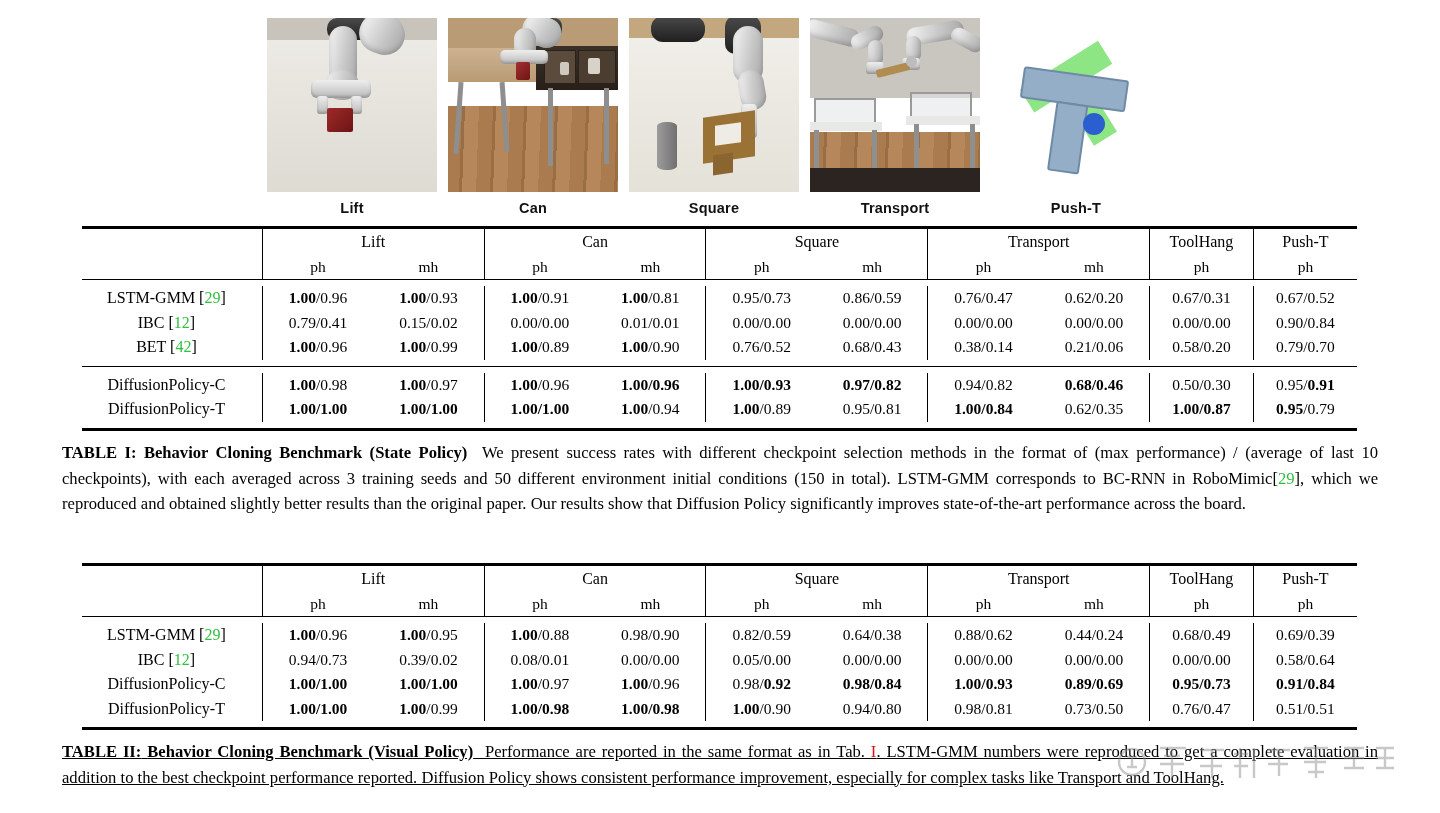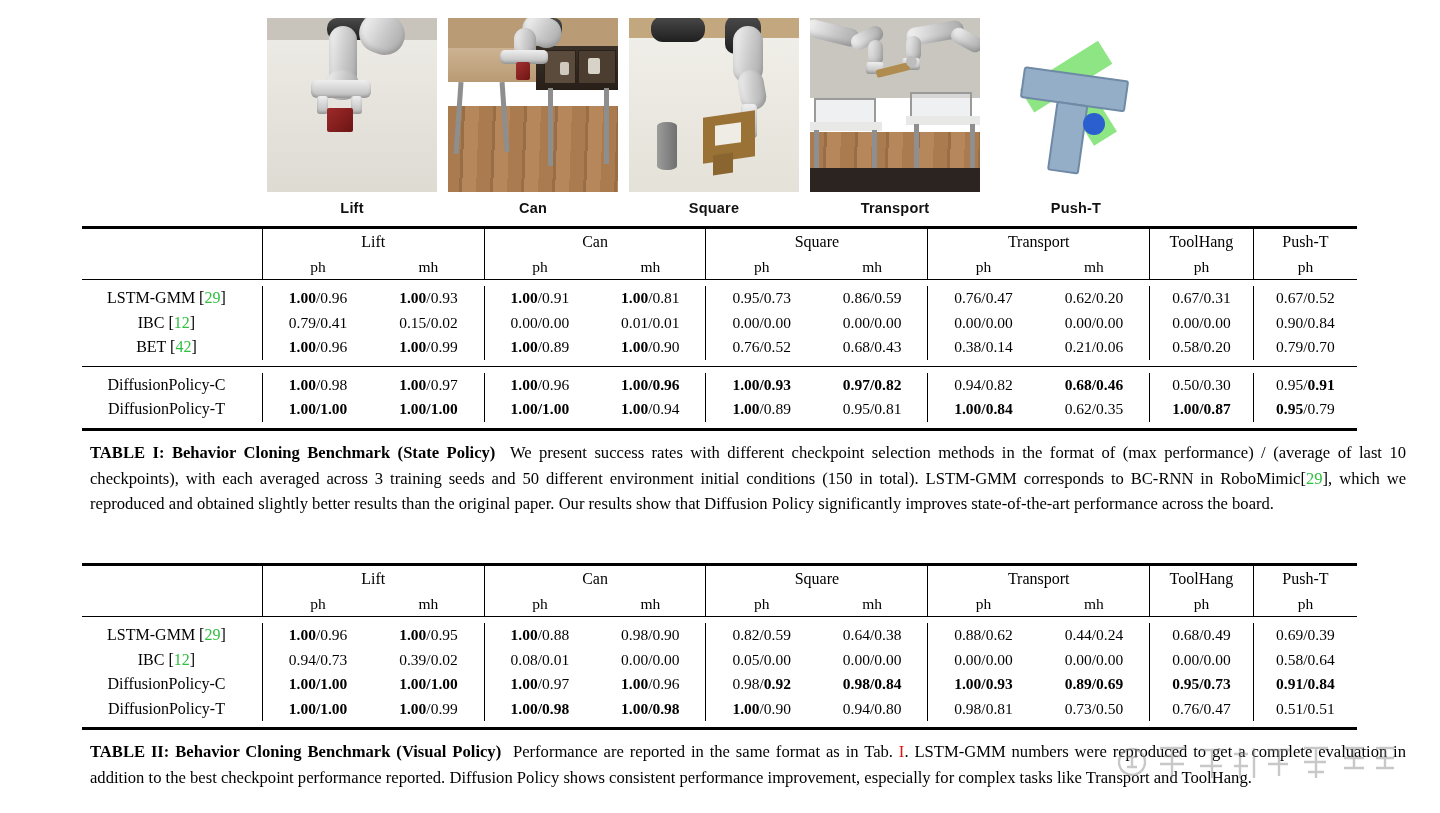--- a/index.html
+++ b/index.html
@@ -126,24 +126,23 @@
   .caption {
     position: absolute;
     left: 62px;
     width: 1316px;
     font-family: "Liberation Serif", serif;
     font-size: 16.6px;
     line-height: 25.6px;
     text-align: justify;
     text-justify: inter-word;
     color: #000;
-    margin-left: 28px;
   }
   #caption1 { top: 440px; }
-  #caption2 { top: 739px; }
+  #caption2 { top: 739px; text-decoration: underline; }
   .caption .hd { font-weight: bold; }
   .cap-cite { color: #2fbf3f; }
   .cap-cite-red { color: #d81616; }
 
   
   .watermark {
     position: absolute;
     left: 1108px;
     top: 726px;
     width: 290px;

